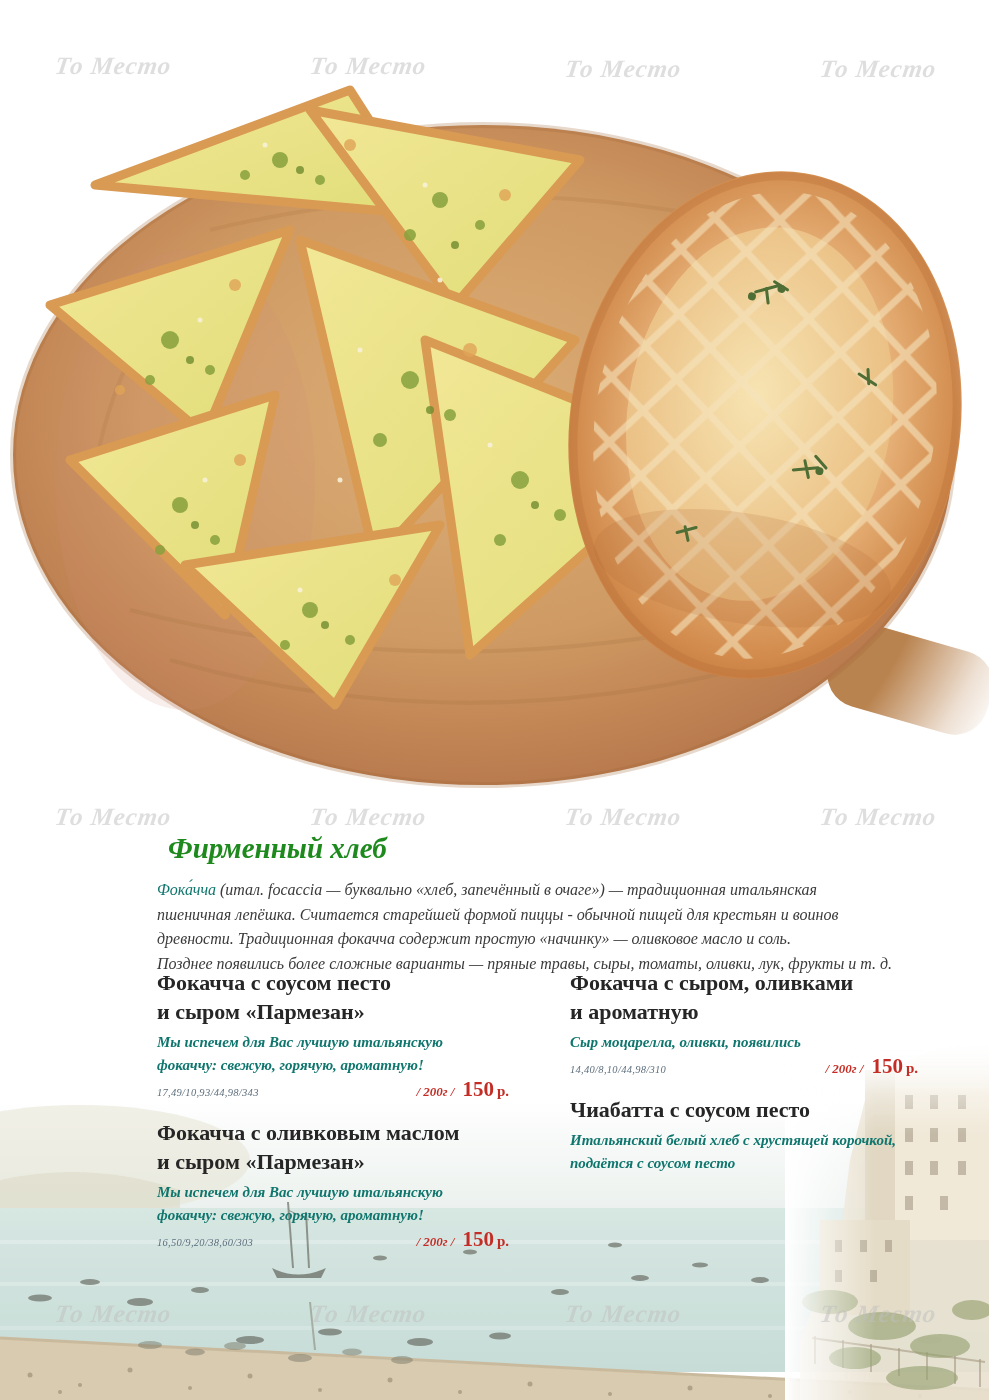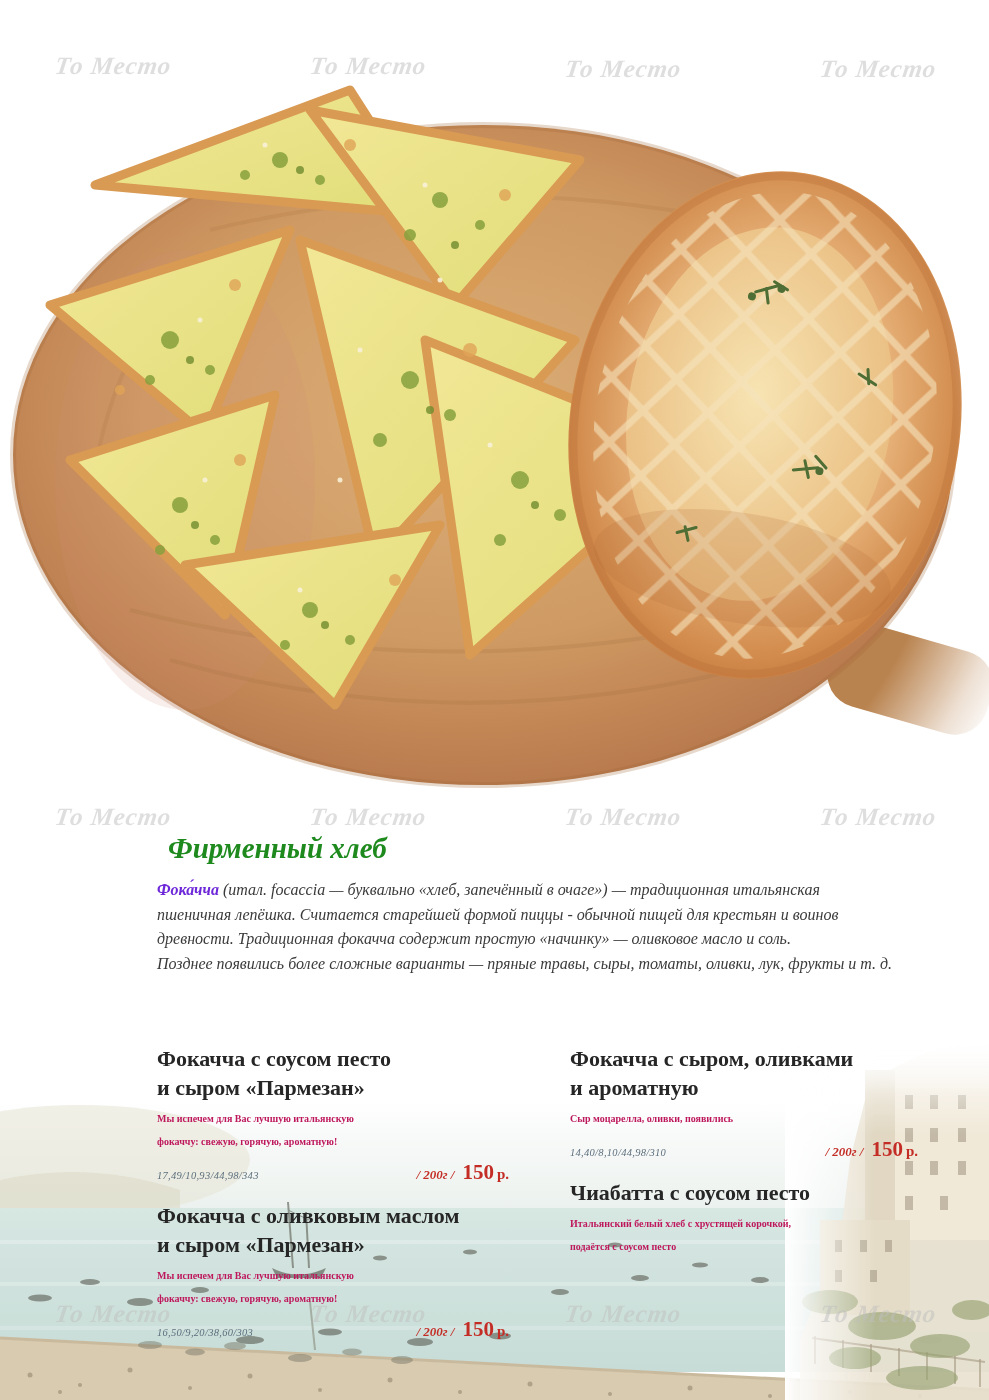--- a/index.html
+++ b/index.html
@@ -18,33 +18,33 @@
   .content{position:absolute;inset:0;z-index:2;}
   .page-title{
     position:absolute;left:168px;top:832px;margin:0;
     font-size:29px;font-weight:bold;font-style:italic;color:#1e8a1e;
   }
   .intro{
     position:absolute;left:157px;top:878px;width:820px;margin:0;
     font-style:italic;font-size:16px;line-height:24.5px;color:#3a3a3a;
     white-space:pre-line;
   }
-  .intro .lead{color:#6d28d9;font-weight:bold;}
-  .col{position:absolute;top:1044px;}
+  .intro .lead{color:#0f766e;font-weight:normal;}
+  .col{position:absolute;top:968px;}
   .col-left{left:157px;width:352px;}
   .col-right{left:570px;width:348px;}
   .item-title{
     margin:0;font-size:22px;line-height:29px;font-weight:bold;color:#262626;
     white-space:pre-line;
   }
   .item-desc{
-    margin:5px 0 0;font-size:10px;line-height:23px;
-    font-weight:bold;color:#be185d;white-space:pre-line;
-  }
-  .item-info{display:flex;justify-content:space-between;align-items:baseline;margin-top:7px;text-align:right;}
+    margin:5px 0 0;font-size:15px;line-height:23px;font-style:italic;
+    font-weight:bold;color:#0f766e;white-space:pre-line;
+  }
+  .item-info{display:flex;justify-content:space-between;align-items:baseline;text-align:right;}
   .nutrition{font-size:10.5px;font-style:italic;color:#5d6f7d;letter-spacing:.3px;}
   .pricing{white-space:nowrap;}
   .portion{font-size:13px;font-style:italic;font-weight:bold;color:#c42d26;margin-right:8px;}
   .price{font-size:21px;font-weight:bold;color:#c42d26;}
   .price-unit{font-size:15px;font-weight:bold;color:#c42d26;margin-left:3px;}
   .item + .item{margin-top:16px;}
 </style>
 </head>
 <body>
 

